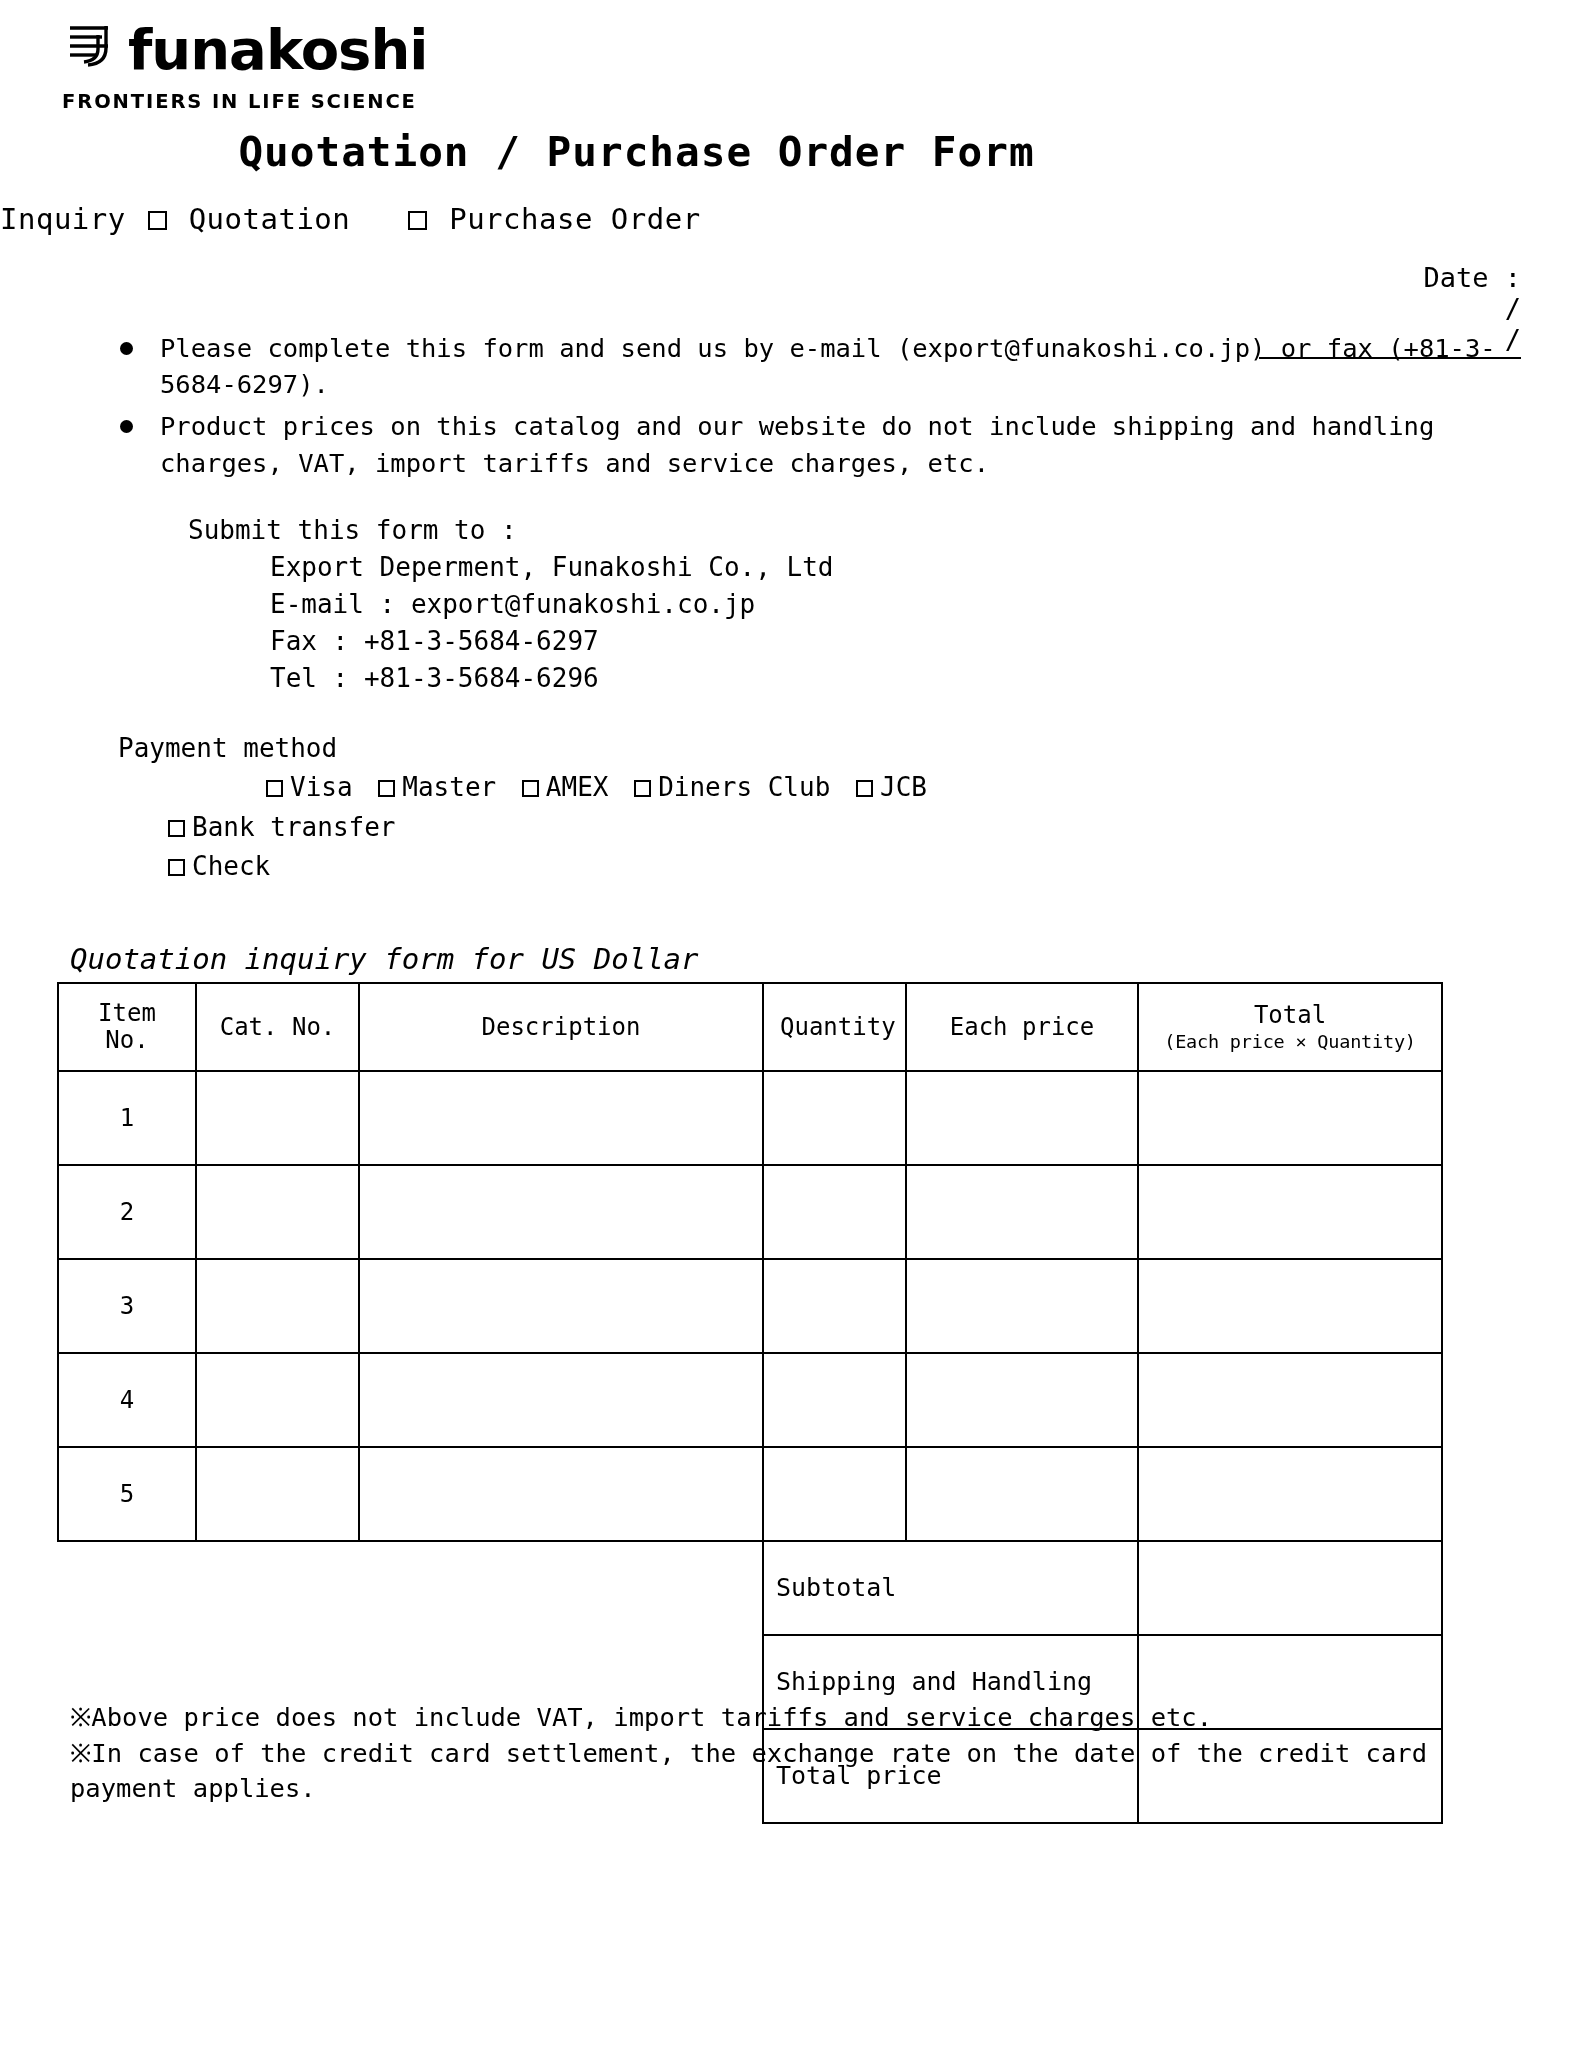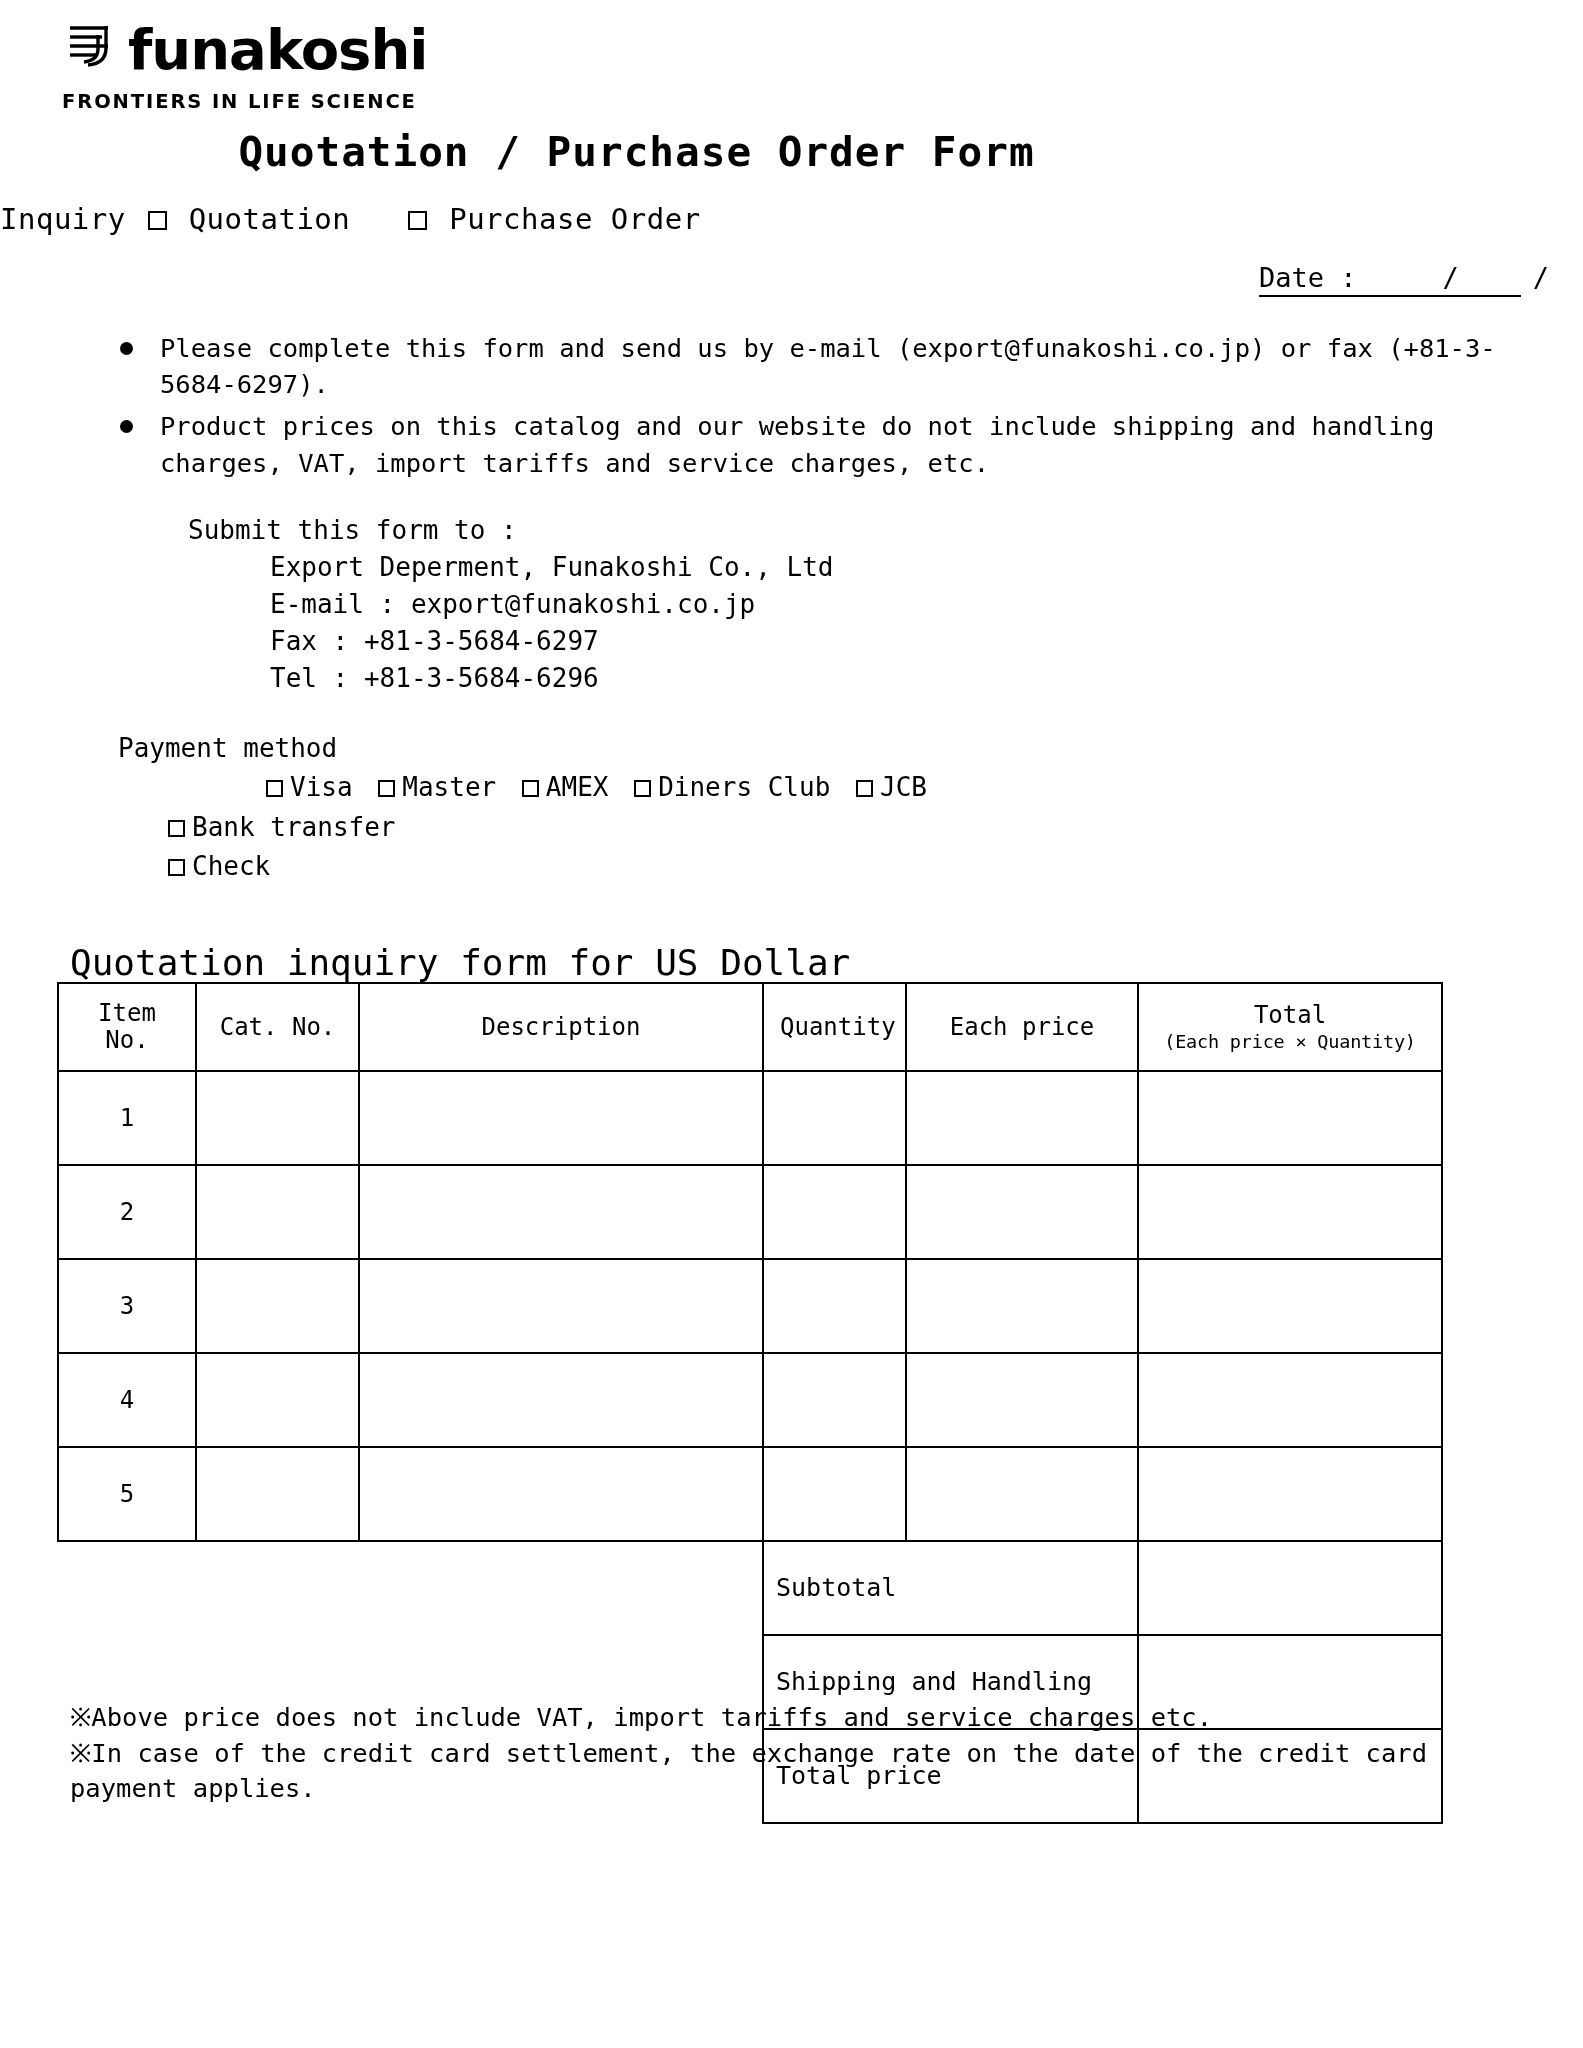--- a/index.html
+++ b/index.html
@@ -102,20 +102,21 @@
   .date-line {
     position: absolute;
     right: 62px;
     top: 262px;
     width: 262px;
     border-bottom: 2.5px solid #000;
     font-size: 27px;
     padding-bottom: 2px;
     display: flex;
     align-items: flex-end;
+    flex-direction: column;
   }
   .date-label { white-space: nowrap; }
   .date-slash1 { margin-left: 86px; }
   .date-slash2 { margin-left: 74px; }
 
   
   .bullets {
     position: absolute;
     left: 120px;
     top: 330px;
@@ -160,21 +161,22 @@
   .pay-opt { padding-left: 50px; margin-bottom: 3px; }
   .pay-cards { padding-left: 148px; margin-bottom: 3px; white-space: nowrap; }
   .pay-cards .cbx-sm { margin-left: 10px; }
   .pay-cards .cbx-sm:first-child { margin-left: 0; }
 
   
   .table-caption {
     position: absolute;
     left: 70px;
     top: 942px;
-    font-size: 36px;
+    font-size: 29px;
+    font-style: italic;
   }
 
   
   .order-table {
     position: absolute;
     left: 57px;
     top: 982px;
     width: 1384px;
     border-collapse: collapse;
     table-layout: fixed;

